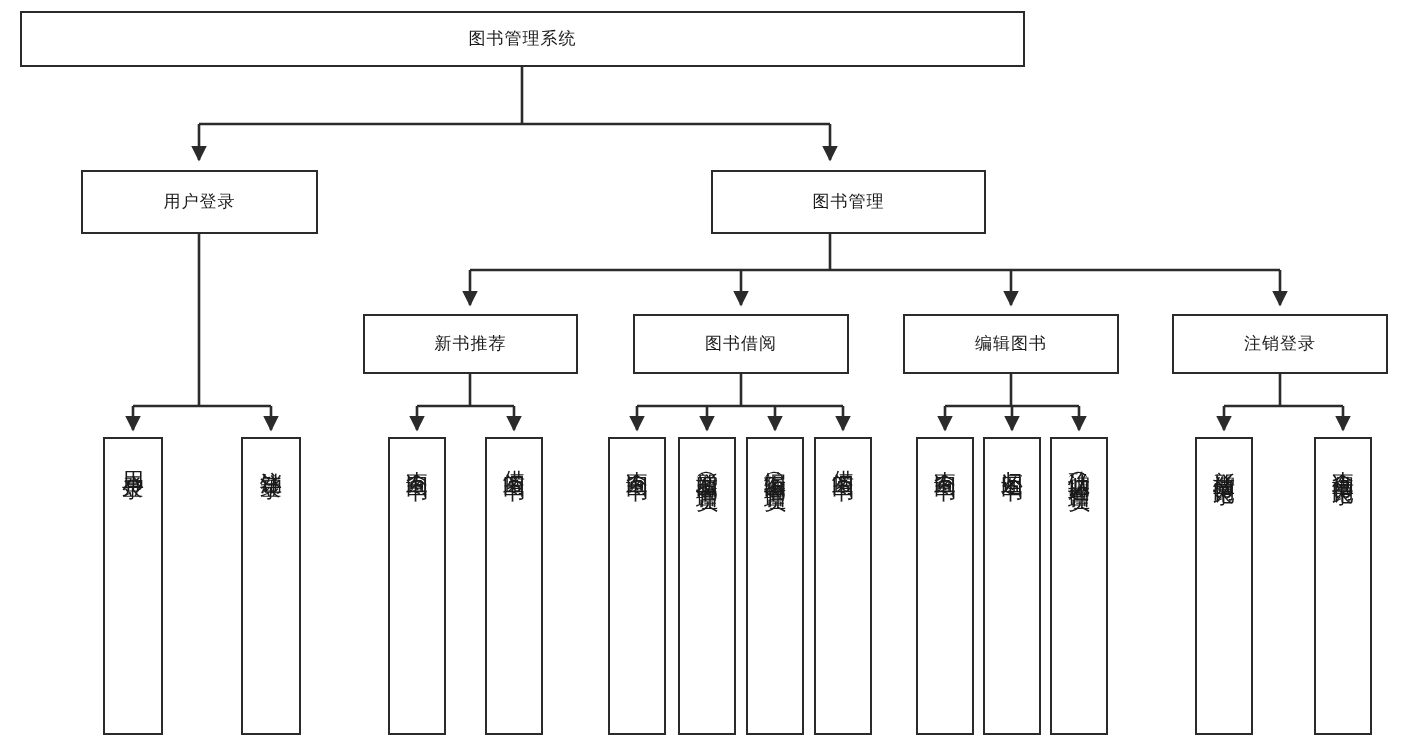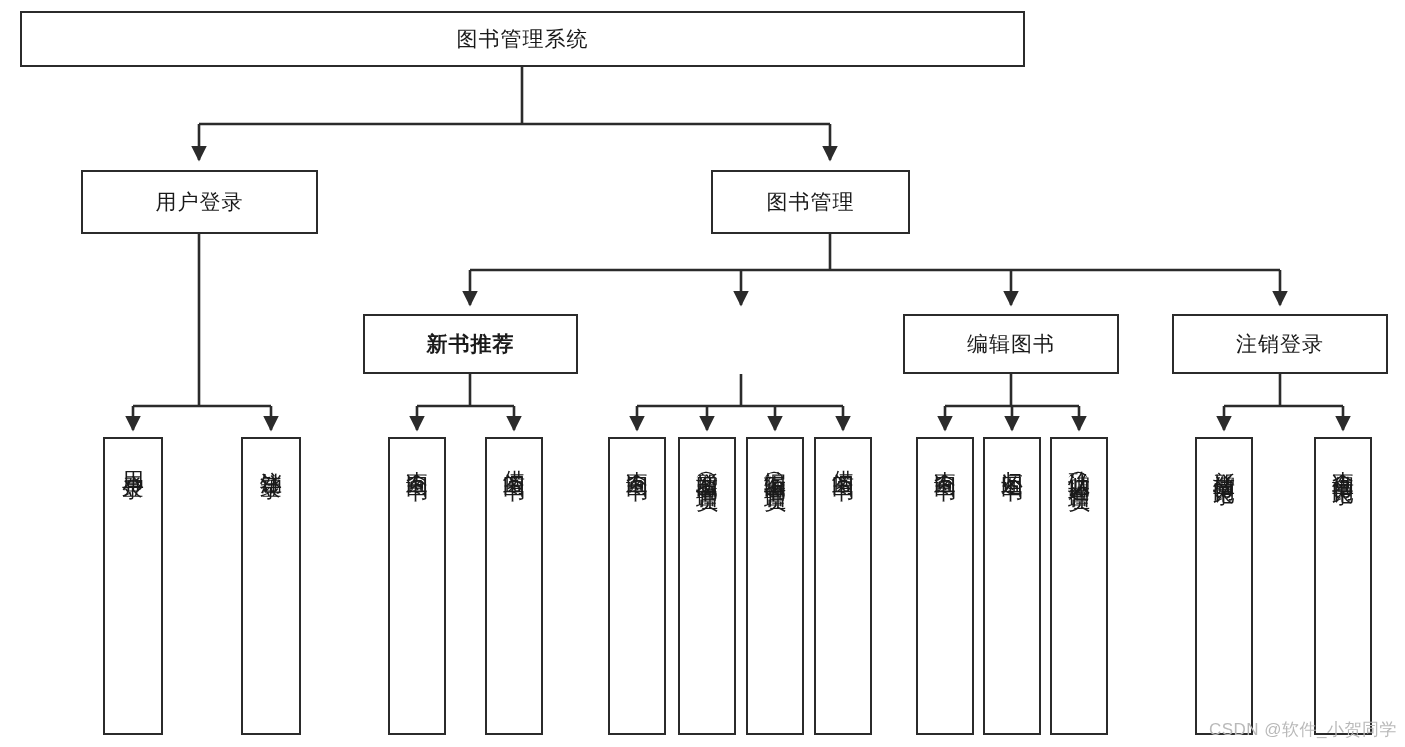--- a/index.html
+++ b/index.html
@@ -33,21 +33,21 @@
     justify-content: center;
     color: #1a1a1a;
   }
   .node .label {
     display: block;
     text-align: center;
     line-height: 1.18;
   }
   
   .node.h .label {
-    font-size: 21px;
+    font-size: 17px;
     letter-spacing: 1px;
     white-space: nowrap;
   }
   
   .node.v {
     align-items: flex-start;
     justify-content: center;
     padding-top: 14px;
   }
   .node.v .label {
@@ -124,28 +124,31 @@
   </svg>
 
   <div class="node h" style="left:20px; top:11px; width:1005px; height:56px;">
     <span class="label">图书管理系统</span>
   </div>
 
   <div class="node h" style="left:81px; top:170px; width:237px; height:64px;">
     <span class="label">用户登录</span>
   </div>
 
-  <div class="node h" style="left:711px; top:170px; width:199px; height:64px;">
+  <div class="node h" style="left:711px; top:170px; width:275px; height:64px;">
     <span class="label">图书管理</span>
   </div>
 
-  <div class="node h" style="left:363px; top:314px; width:215px; height:60px;font-weight:bold;">
+  <div class="node h" style="left:363px; top:314px; width:215px; height:60px;">
     <span class="label">新书推荐</span>
   </div>
 
+  <div class="node h" style="left:633px; top:314px; width:216px; height:60px;">
+    <span class="label">图书借阅</span>
+  </div>
 
   <div class="node h" style="left:903px; top:314px; width:216px; height:60px;">
     <span class="label">编辑图书</span>
   </div>
 
   <div class="node h" style="left:1172px; top:314px; width:216px; height:60px;">
     <span class="label">注销登录</span>
   </div>
 
   <div class="node v" style="left:103px; top:437px; width:60px; height:298px;">
@@ -185,15 +188,14 @@
     <span class="label">确认归还（管理员）</span>
   </div>
 
   <div class="node v" style="left:1195px; top:437px; width:58px; height:298px;">
     <span class="label">新增借阅记录</span>
   </div>
   <div class="node v" style="left:1314px; top:437px; width:58px; height:298px;">
     <span class="label">查询借阅记录</span>
   </div>
 
-  <div class="watermark">CSDN @软件_小贺同学</div>
 
 </div>
 
 </body></html>

